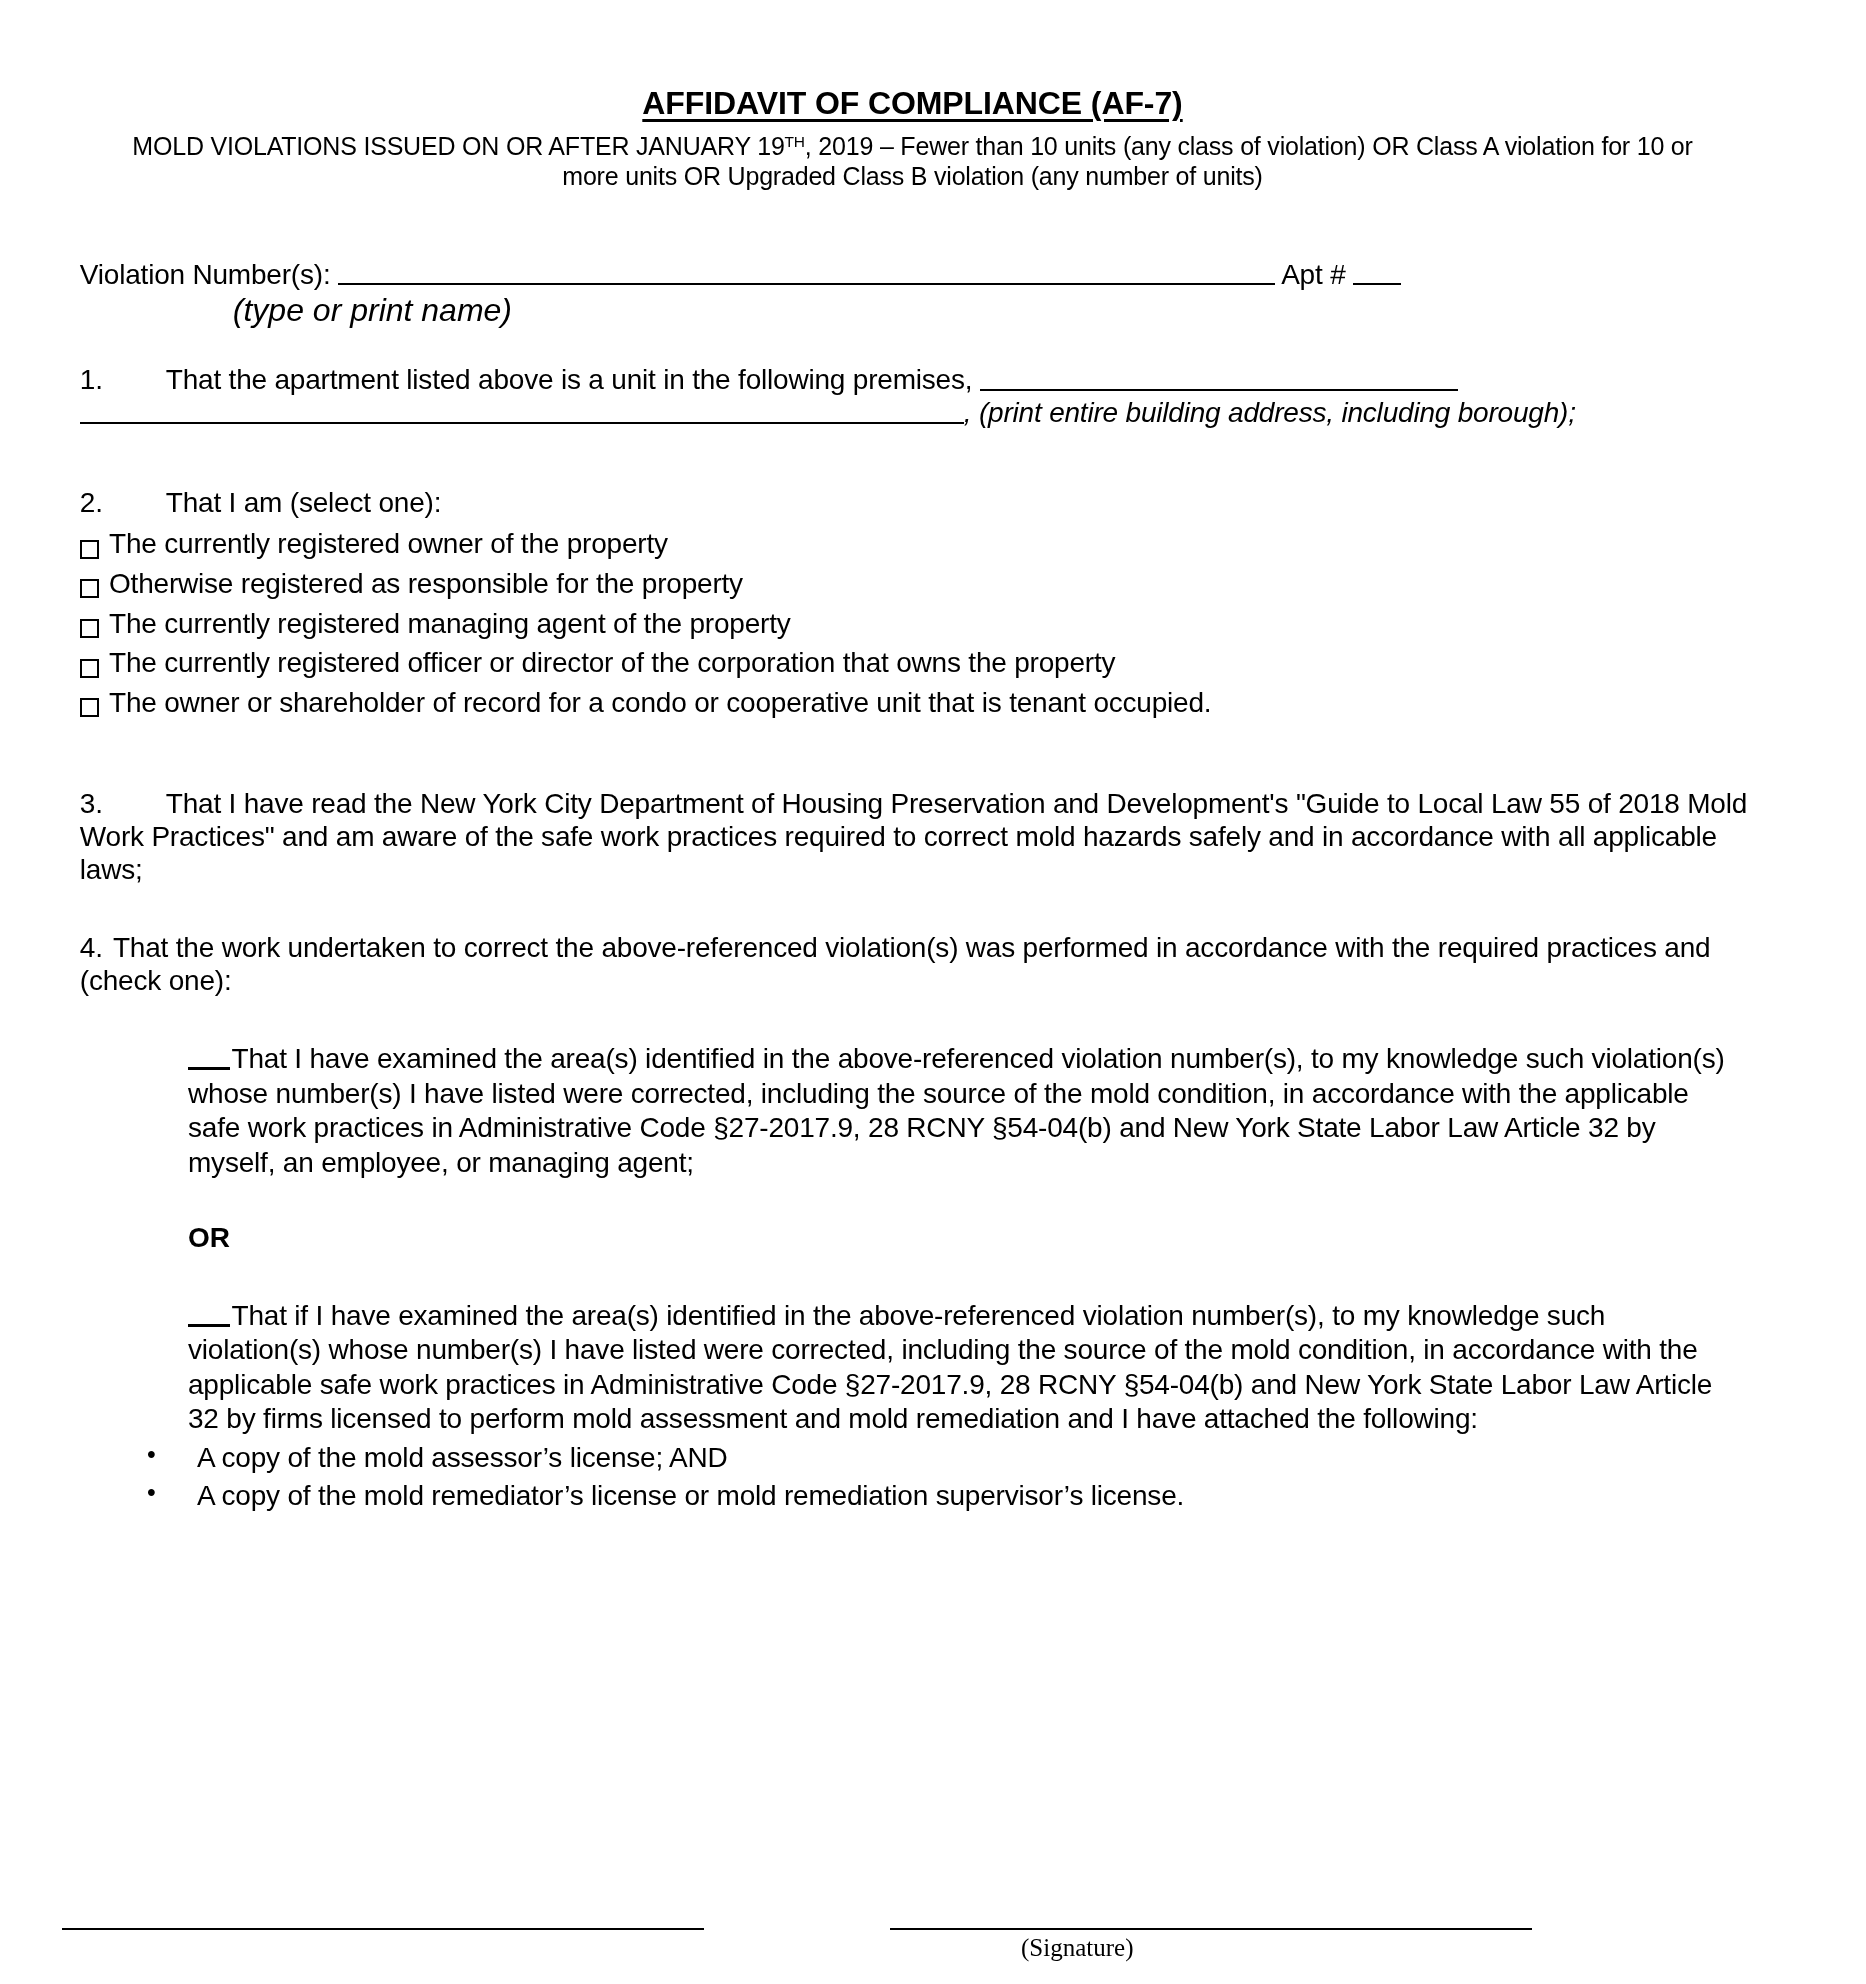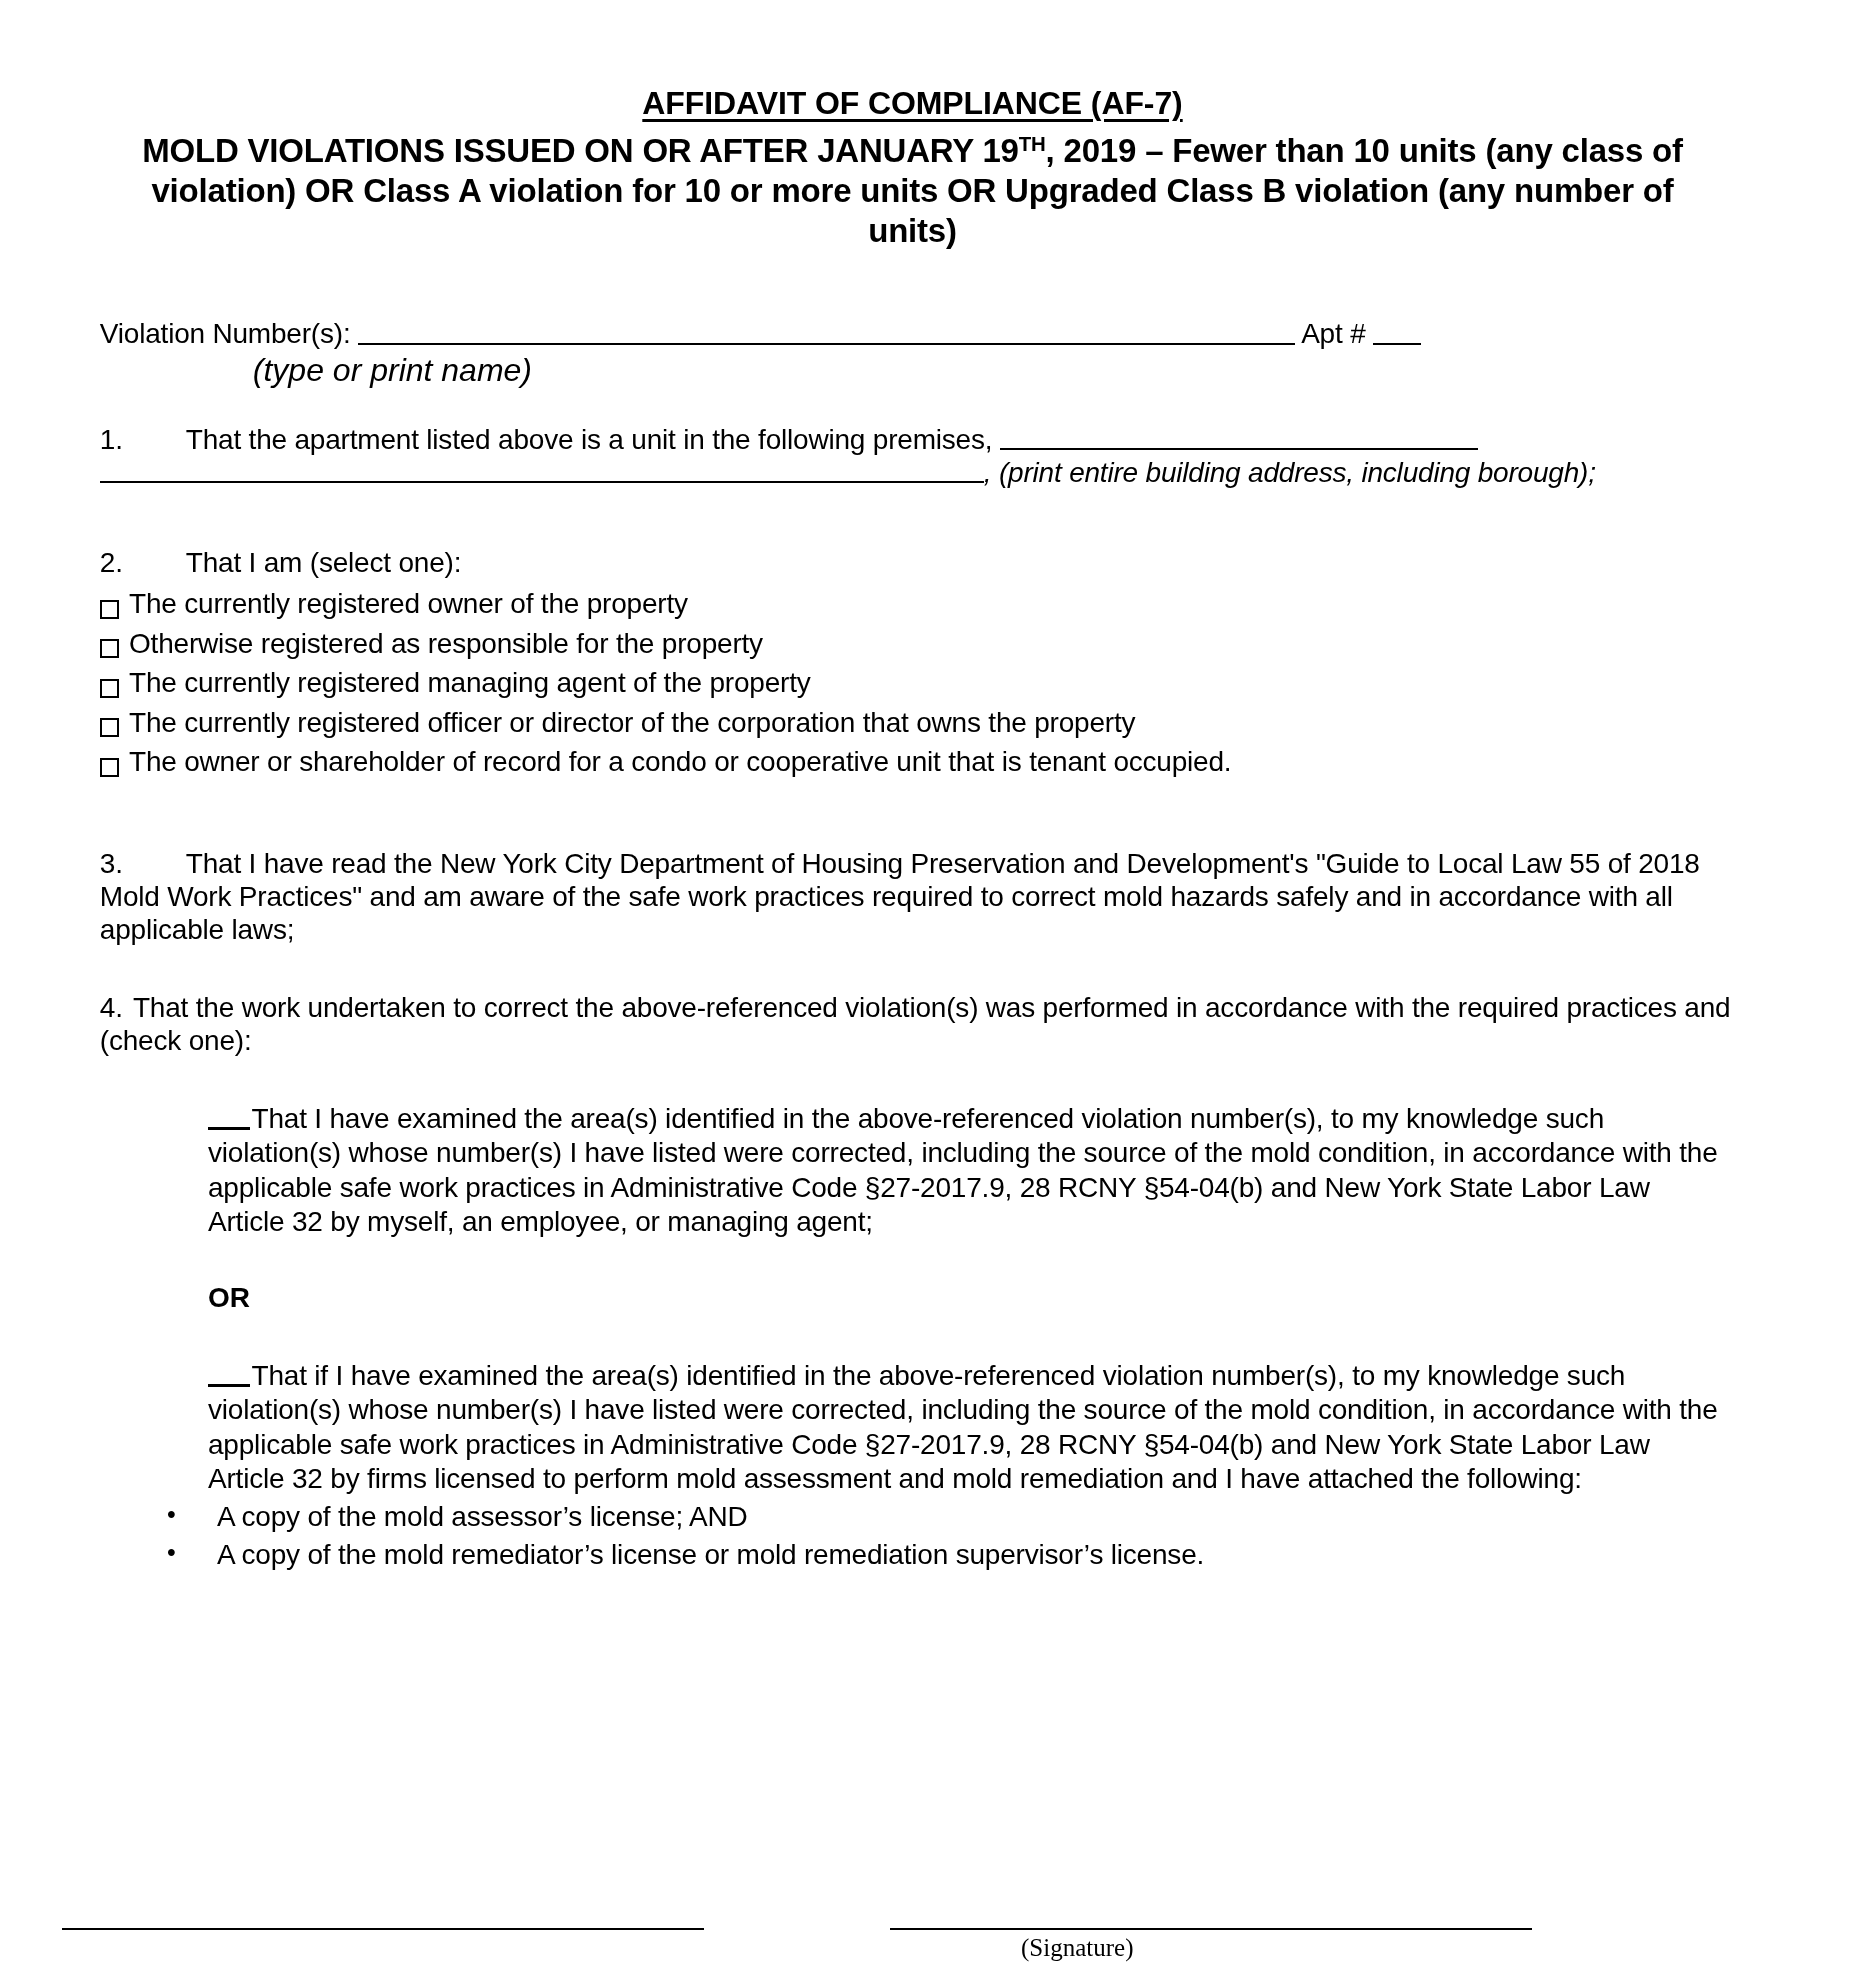--- a/index.html
+++ b/index.html
@@ -12,41 +12,41 @@
     height: 1985px;
     font-family: "Liberation Sans", sans-serif;
     color: #000000;
     -webkit-font-smoothing: antialiased;
   }
   .page {
     position: relative;
     width: 1825px;
     height: 1985px;
     box-sizing: border-box;
-    padding: 0 91px;
+    padding: 0 71px;
   }
 
   
   .doc-title {
     text-align: center;
     font-weight: bold;
     font-size: 32px;
     line-height: 1.12;
     padding-top: 86px;
     letter-spacing: -0.1px;
   }
   .doc-title .ul {
     text-decoration: underline;
     text-decoration-thickness: 2.9px;
     text-underline-offset: 5.1px;
   }
   .doc-subtitle {
     text-align: center;
-    font-weight: bold;
-    font-size: 33px;
+    font-weight: normal;
+    font-size: 25px;
     line-height: 1.22;
     margin-top: 8.8px;
     padding: 0 38px;
     letter-spacing: -0.2px;
   }
   .doc-subtitle sup {
     font-size: 0.62em;
     vertical-align: 0.52em;
   }
   .fill {

